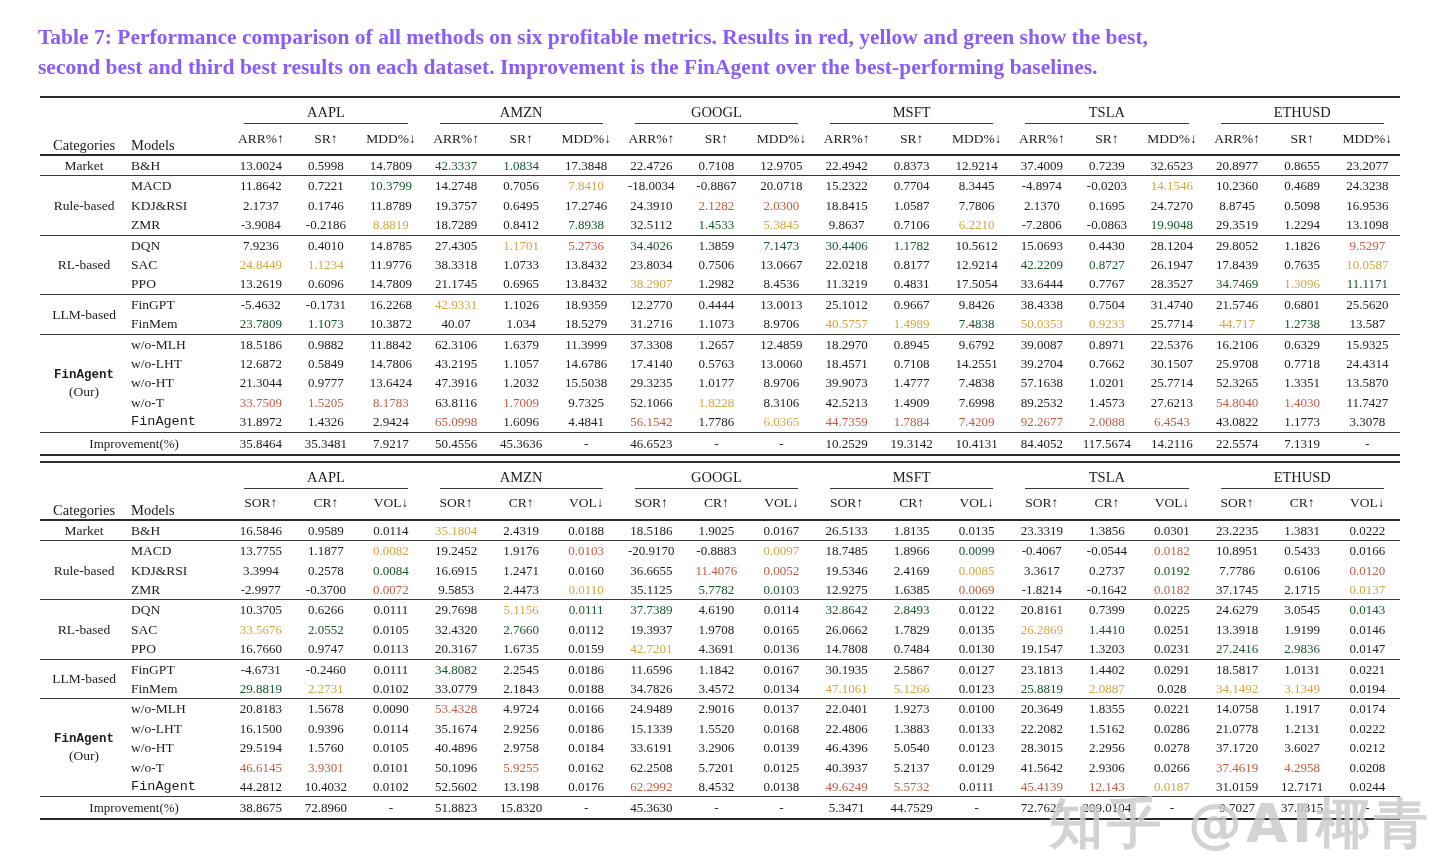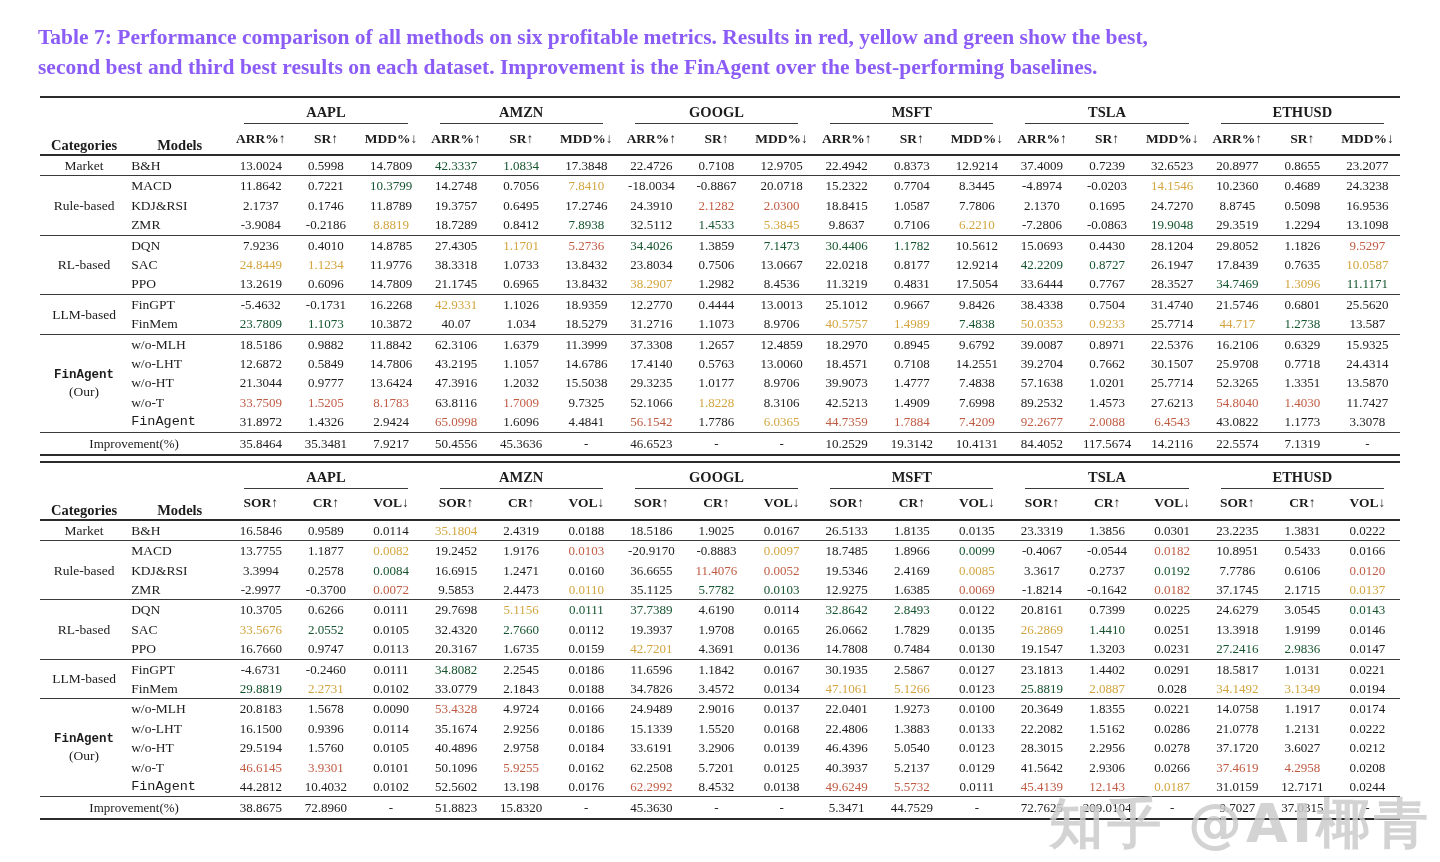--- a/index.html
+++ b/index.html
@@ -9,26 +9,26 @@
   
   #caption { margin:22px 38px 0 38px; font-weight:bold; font-size:21.5px; line-height:30px; color:#8b5cf6; }
 
   
   table.ptable { border-collapse:collapse; table-layout:fixed; width:1360px; margin:0 0 0 40px;
                  border-top:2px solid #2b2b2b; border-bottom:2px solid #2b2b2b; }
   #table-wrap-1 { margin-top:14px; }
   #table-wrap-2 { margin-top:5px; }
 
   table.ptable thead { border-bottom:2px solid #2b2b2b; }
-  th { font-weight:bold; }
+  th { font-weight:normal; }
   tr.ds-row th { height:26px; vertical-align:bottom; font-size:14.5px; padding:0; }
   .ds-line { margin:0 16px; padding-bottom:2px; border-bottom:1.2px solid #3a3a3a; }
   tr.metric-row th { height:25px; font-size:13.5px; padding:2px 0 3px 0; }
   th.corner { font-size:13.5px; }
-  th.corner.models { text-align:center; padding-left:3px; }
+  th.corner.models { text-align:left; padding-left:3px; }
 
   tbody.group { border-top:1.2px solid #3a3a3a; }
   td { text-align:center; font-size:13px; height:19.4px; line-height:19.4px;
        padding:0; white-space:nowrap; overflow:visible; }
   td.cat { font-size:13.5px; vertical-align:middle; }
   td.model { text-align:left; padding-left:3px; font-size:13.5px; }
   .cat-mono { font-family:"Liberation Mono","DejaVu Sans Mono",monospace; font-weight:bold; font-size:12.5px; line-height:17px; }
   .cat-sub { font-size:13.5px; line-height:16px; }
   .model-mono { font-family:"Liberation Mono","DejaVu Sans Mono",monospace; font-size:12px; }
   tr.improve td { font-size:13px; height:21px; line-height:21px; }

